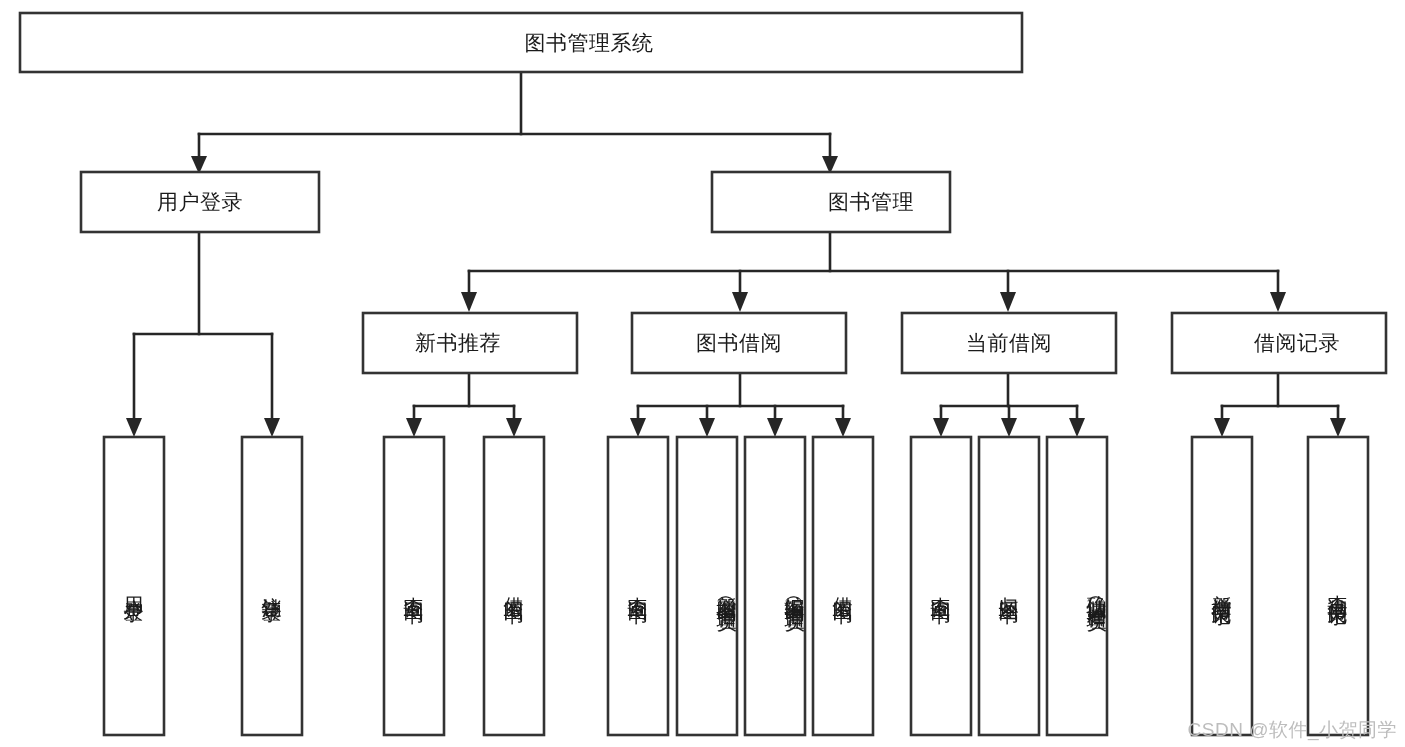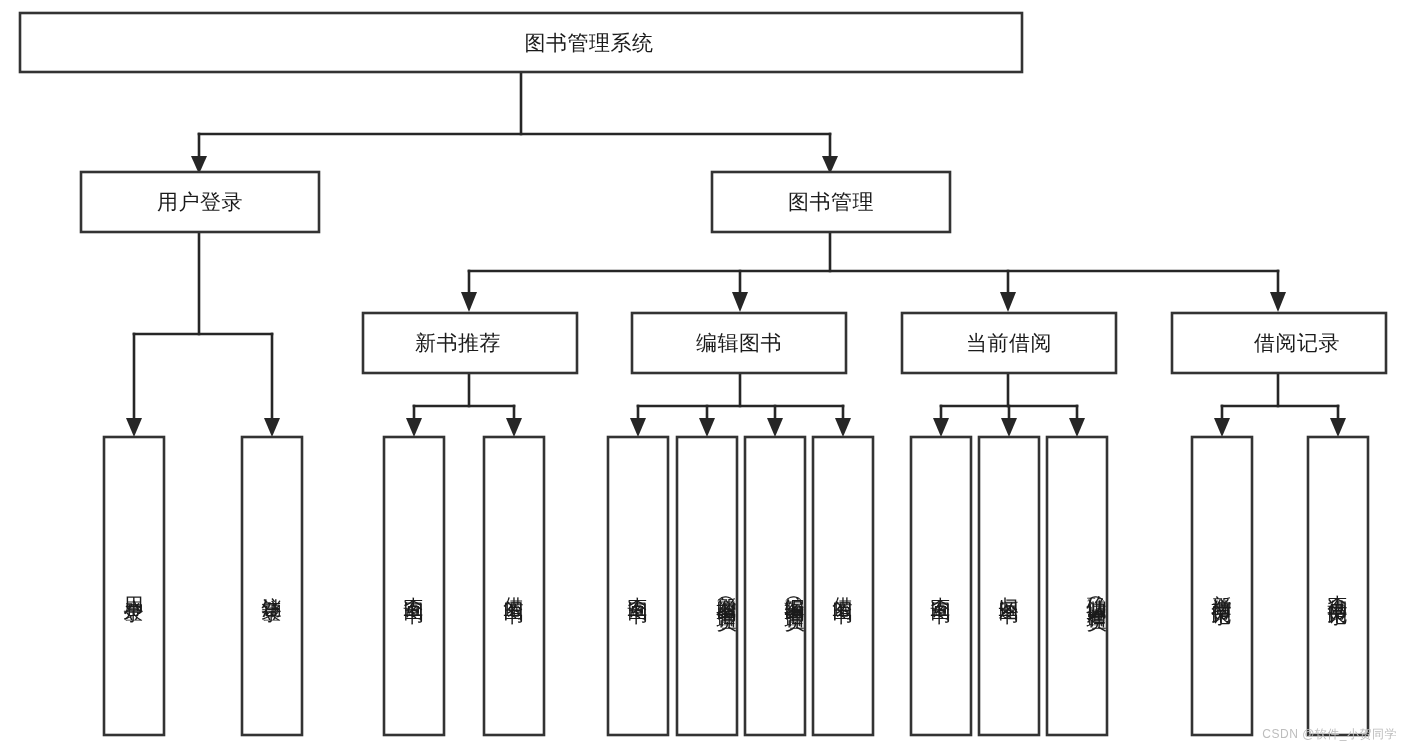--- a/index.html
+++ b/index.html
@@ -67,21 +67,21 @@
     box-sizing: border-box;
   }
   .node-label.vertical.center-aligned {
     align-items: center;
     padding-top: 0;
   }
   .watermark {
     position: absolute;
     right: 8px;
     bottom: 4px;
-    font-size: 12px;
+    font-size: 19px;
     color: #bdbdbd;
     font-family: "Liberation Sans", "DejaVu Sans", sans-serif;
     white-space: nowrap;
     letter-spacing: 0.5px;
     margin-left: 38px;
   }
 </style>
 </head>
 <body>
 
@@ -191,24 +191,24 @@
     <rect class="node-box" x="979" y="437" width="60" height="298"></rect>
     <rect class="node-box" x="1047" y="437" width="60" height="298"></rect>
 
     <rect class="node-box" x="1192" y="437" width="60" height="298"></rect>
     <rect class="node-box" x="1308" y="437" width="60" height="298"></rect>
   </svg>
 
   <div class="node-label horizontal" style="left:20px;  top:13px;  width:1066px; height:59px;margin-left:36px;">图书管理系统</div>
 
   <div class="node-label horizontal" style="left:81px;  top:172px; width:238px; height:60px;">用户登录</div>
-  <div class="node-label horizontal" style="left:712px; top:172px; width:238px; height:60px;">图书管理</div>
+  <div class="node-label horizontal" style="left:712px; top:172px; width:238px; height:60px;padding-left:40px;">图书管理</div>
 
   <div class="node-label horizontal" style="left:363px; top:313px; width:190px; height:60px;">新书推荐</div>
-  <div class="node-label horizontal" style="left:632px; top:313px; width:214px; height:60px;">编辑图书</div>
+  <div class="node-label horizontal" style="left:632px; top:313px; width:214px; height:60px;">图书借阅</div>
   <div class="node-label horizontal" style="left:902px; top:313px; width:214px; height:60px;border-radius:30px;">当前借阅</div>
   <div class="node-label horizontal" style="left:1172px;top:313px; width:250px; height:60px;">借阅记录</div>
 
   <div class="node-label vertical center-aligned" style="left:104px; top:437px; width:60px; height:298px;">用户登录</div>
   <div class="node-label vertical center-aligned" style="left:242px; top:437px; width:60px; height:298px;">注销登录</div>
 
   <div class="node-label vertical center-aligned" style="left:384px; top:437px; width:60px; height:298px;">查询图书</div>
   <div class="node-label vertical center-aligned" style="left:484px; top:437px; width:60px; height:298px;">借阅图书</div>
 
   <div class="node-label vertical center-aligned" style="left:608px; top:437px; width:60px; height:298px;">查询图书</div>

